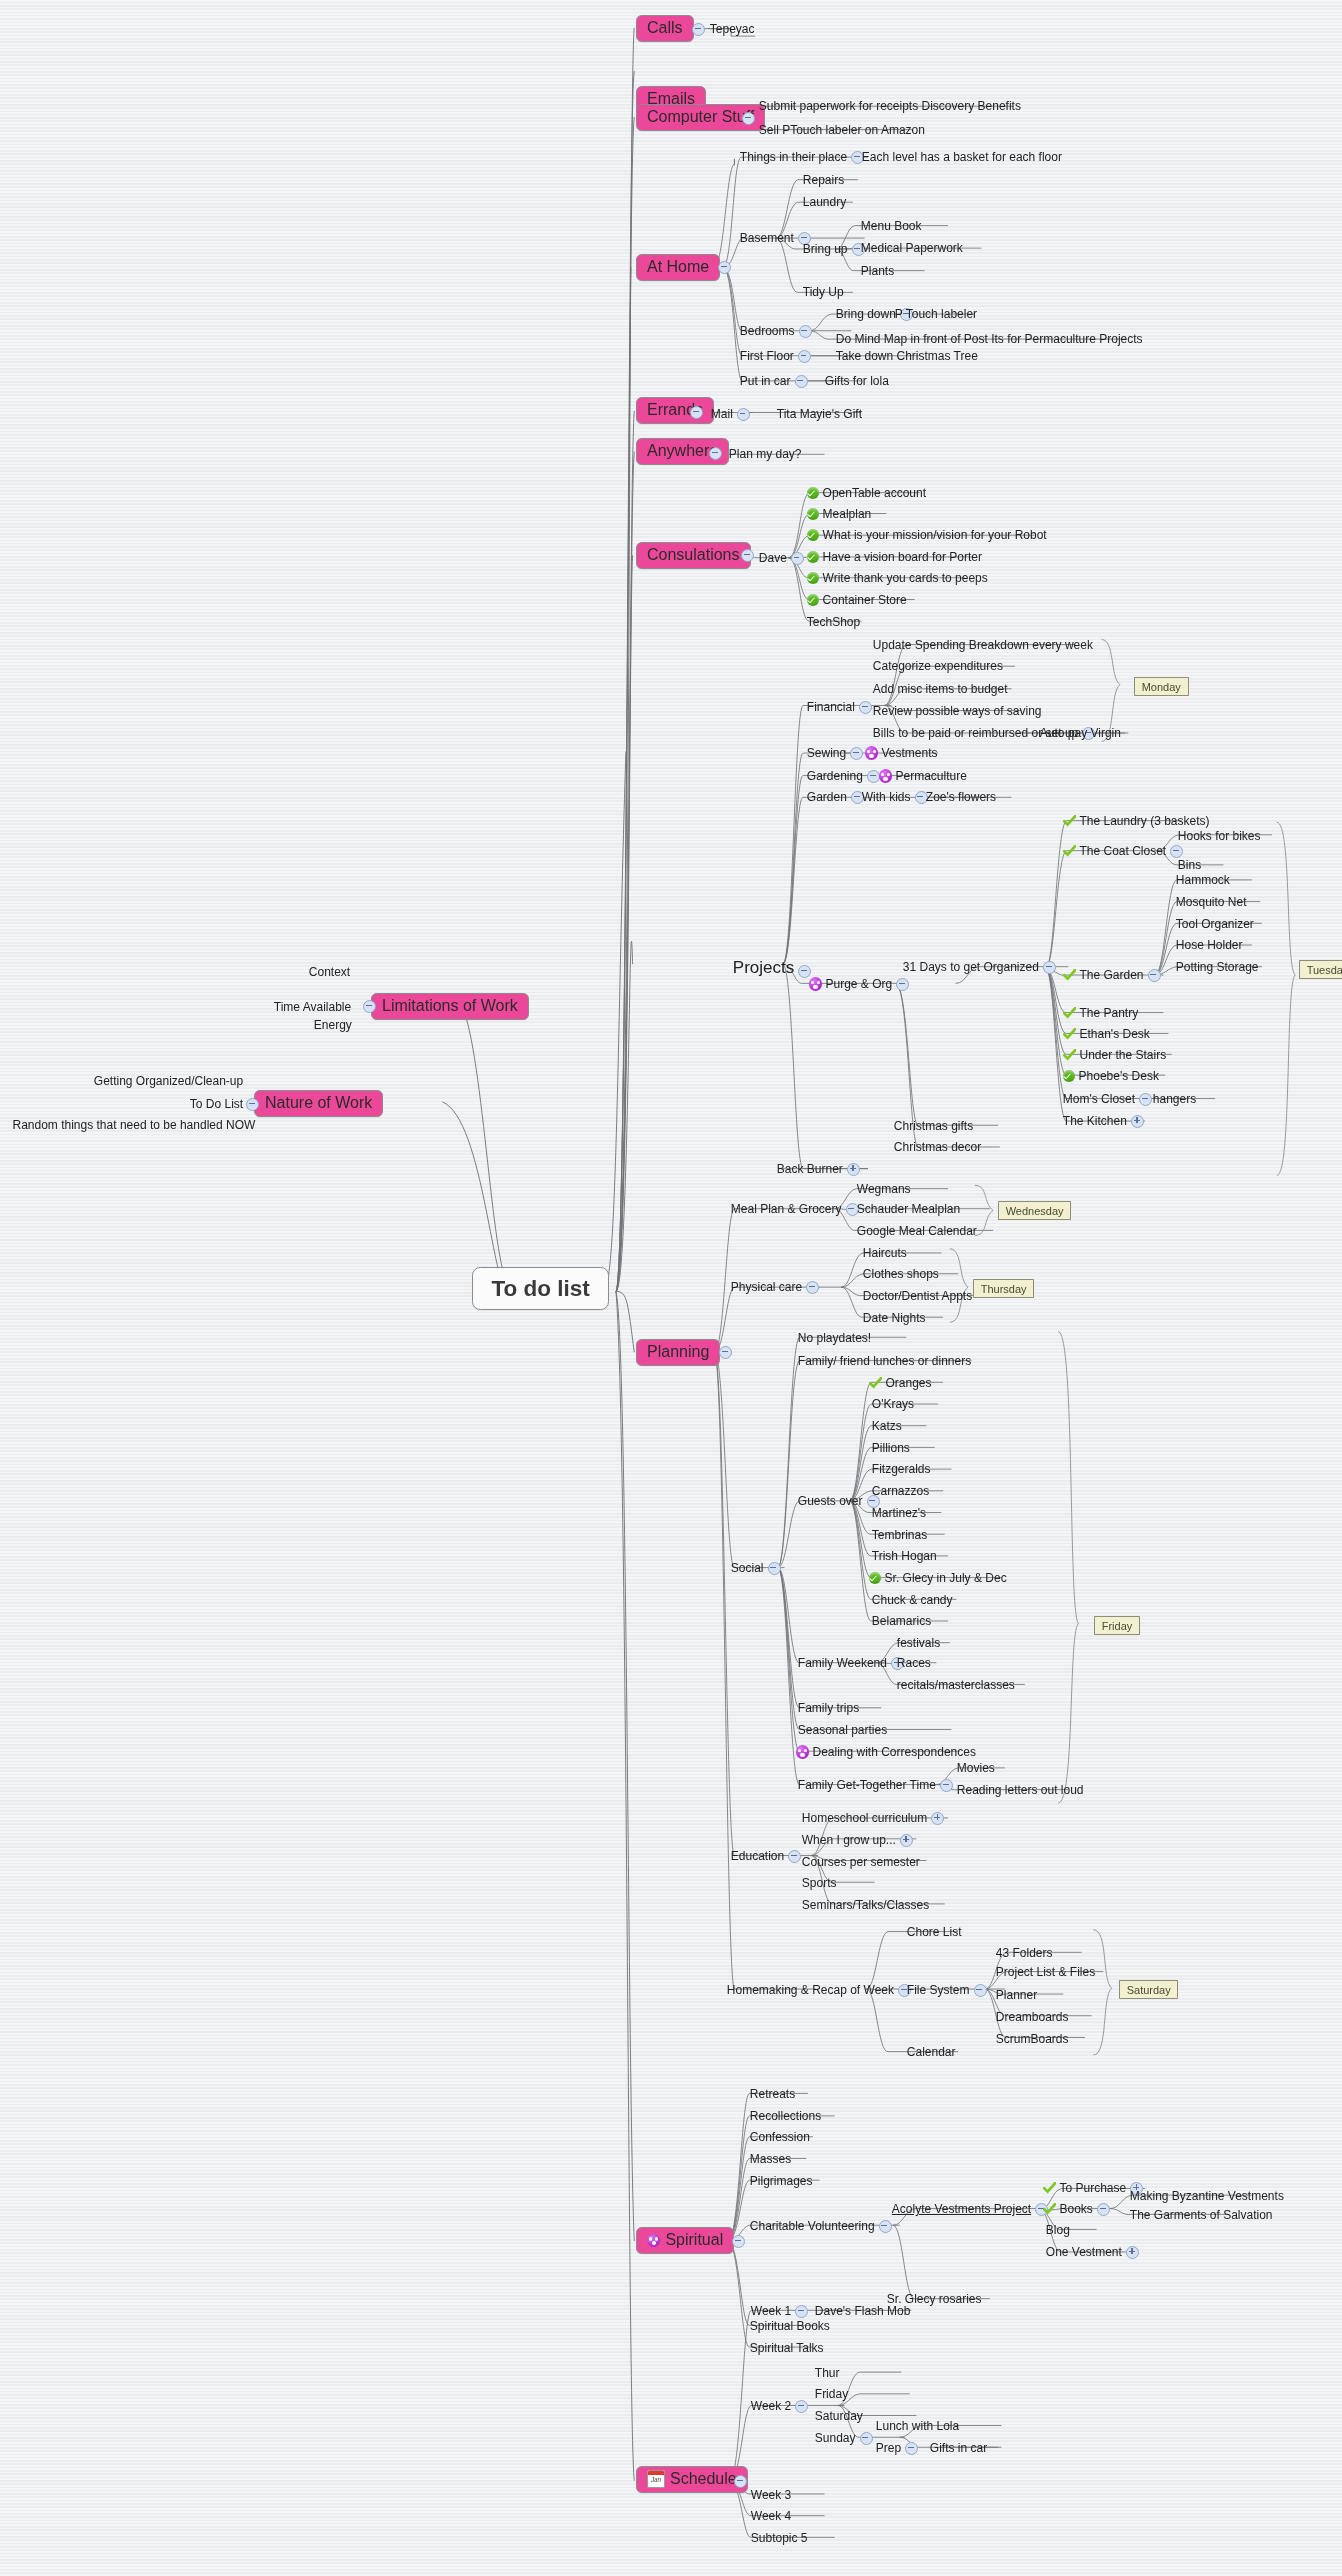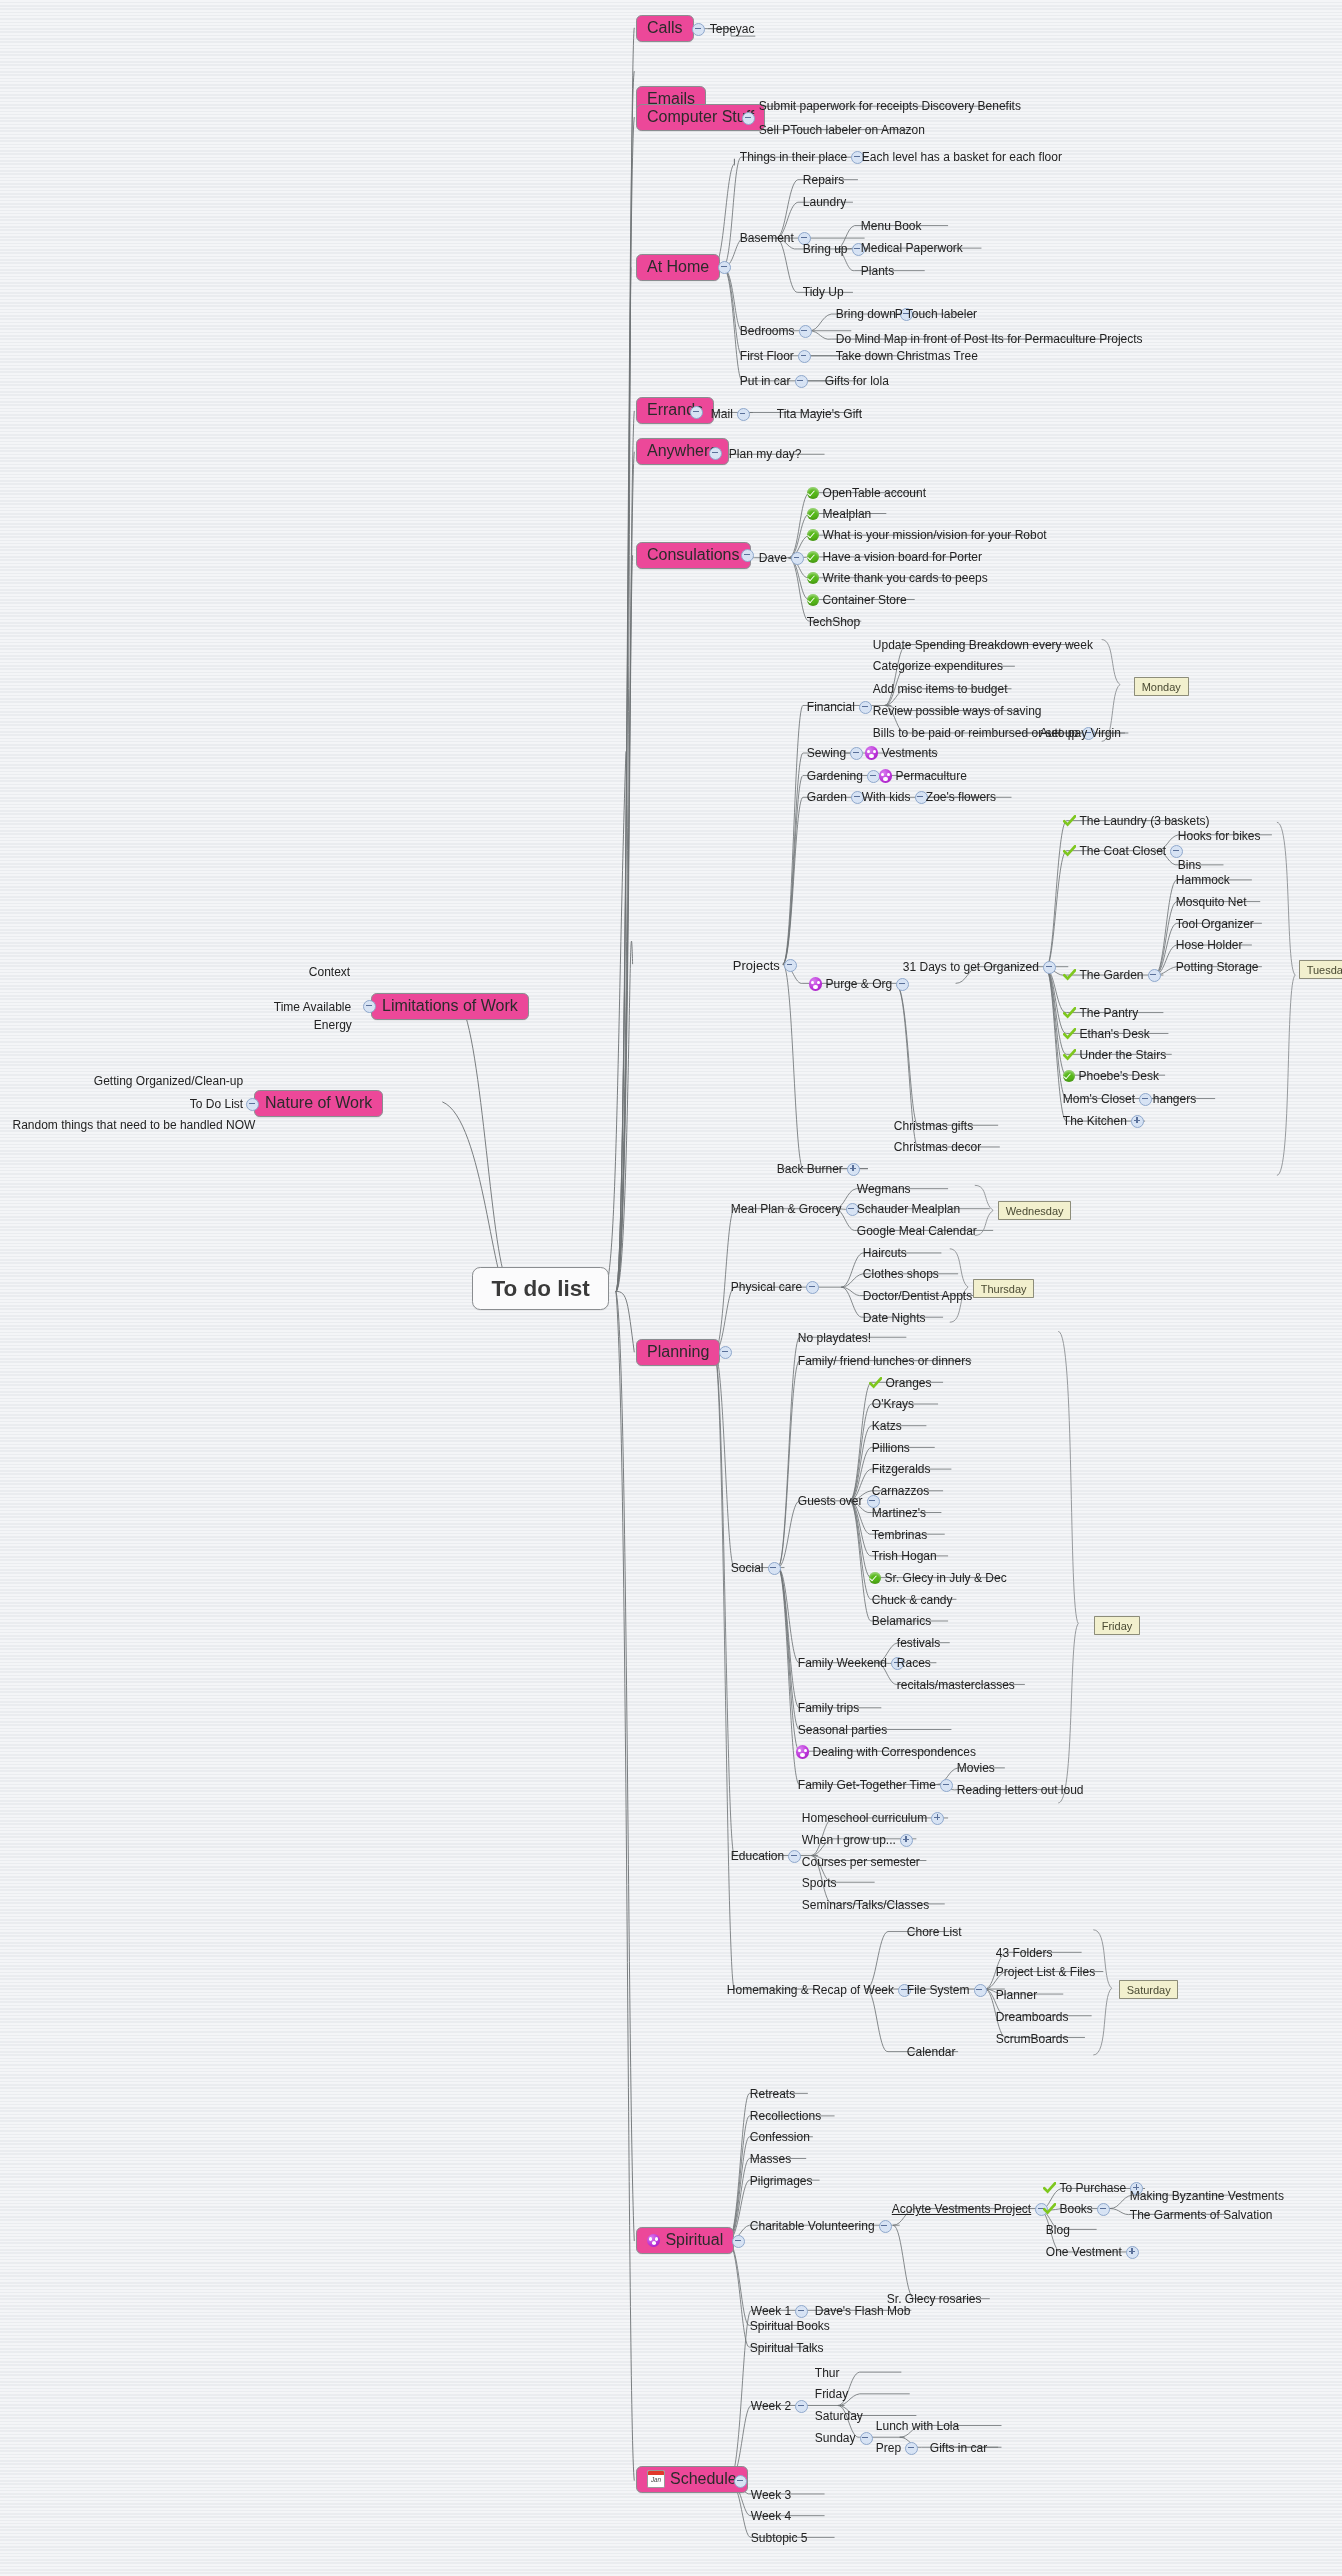--- a/index.html
+++ b/index.html
@@ -466,21 +466,21 @@
   <span>Write thank you cards to peeps</span>
 </div>
 <div class="node leaf" style="left:806px;top:593px;">
   <span class="ico ico-checkcircle"></span>
   <span>Container Store</span>
 </div>
 <div class="node leaf" style="left:806px;top:615px;">
   <span>TechShop</span>
 </div>
 
-<div class="node leaf" style="left:732px;top:958px;font-size:13px;">
+<div class="node leaf" style="left:732px;top:958px;font-size:17px;align-items:flex-end;">
   <span>Projects</span>
   <span class="tog"></span>
 </div>
 
 <div class="node leaf" style="left:806px;top:700px;">
   <span>Financial</span>
   <span class="tog"></span>
 </div>
 <div class="node leaf" style="left:872px;top:638px;">
   <span>Update Spending Breakdown every week</span>

